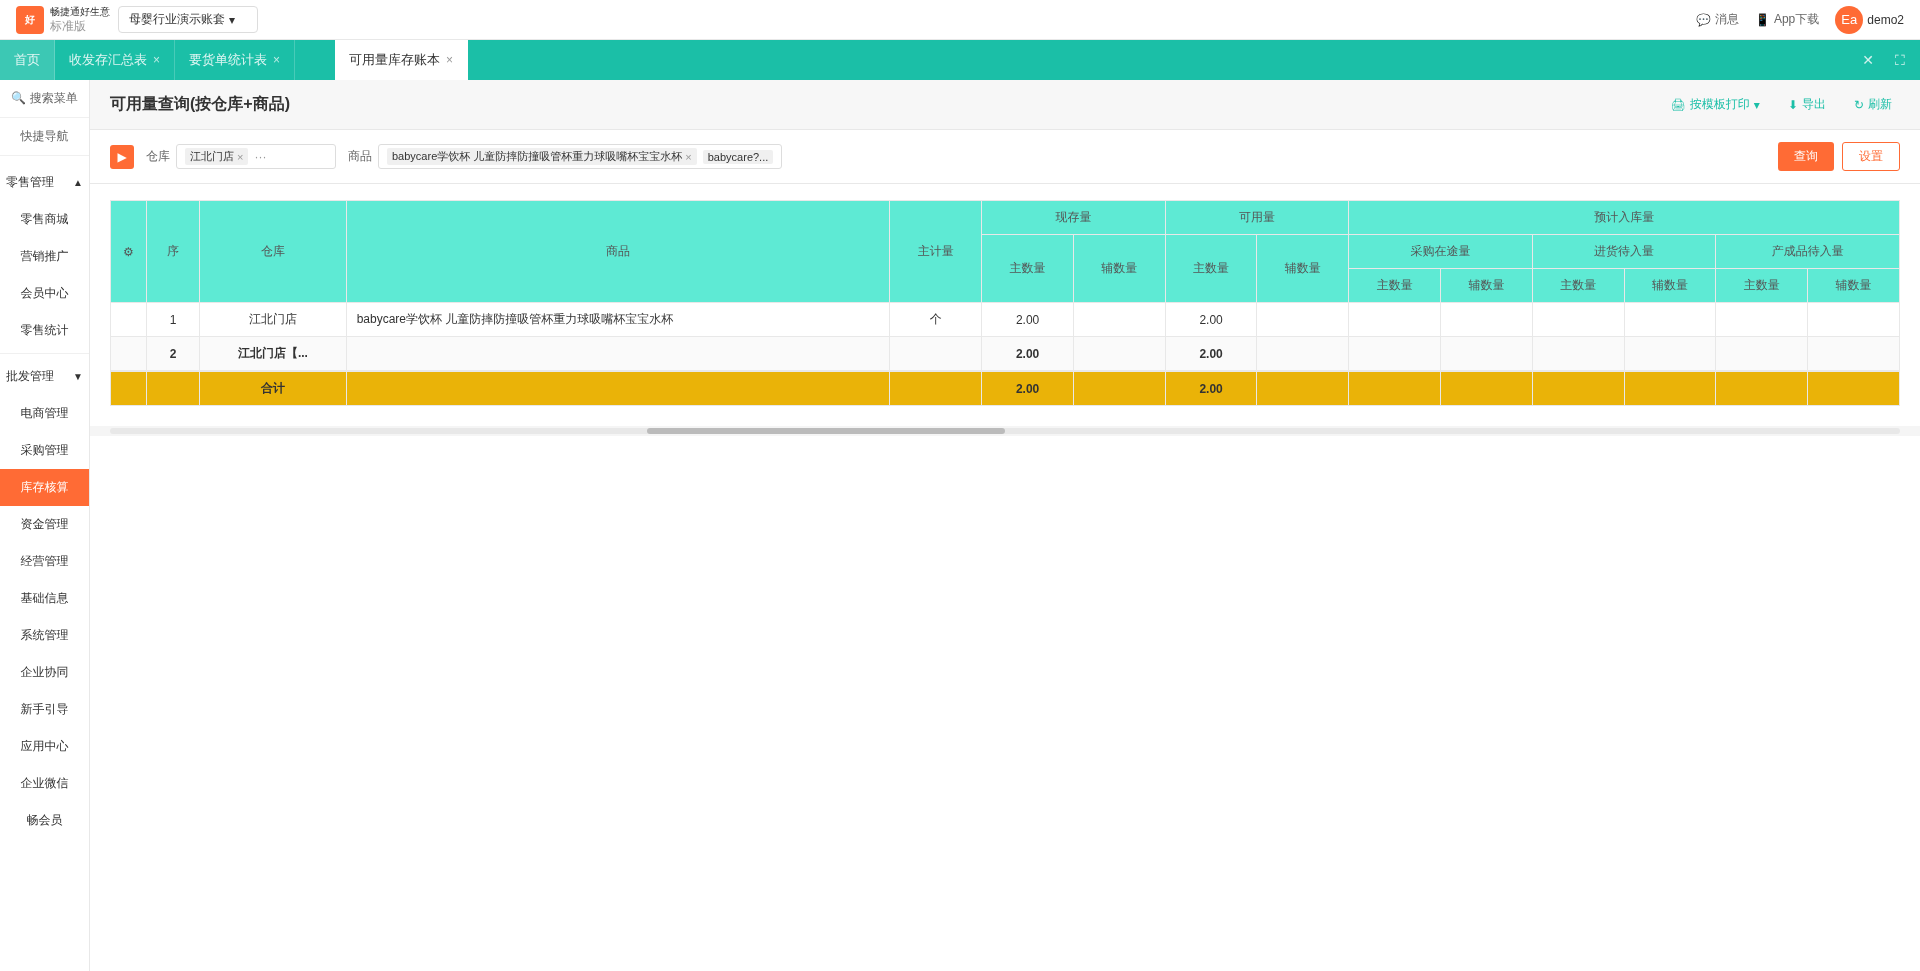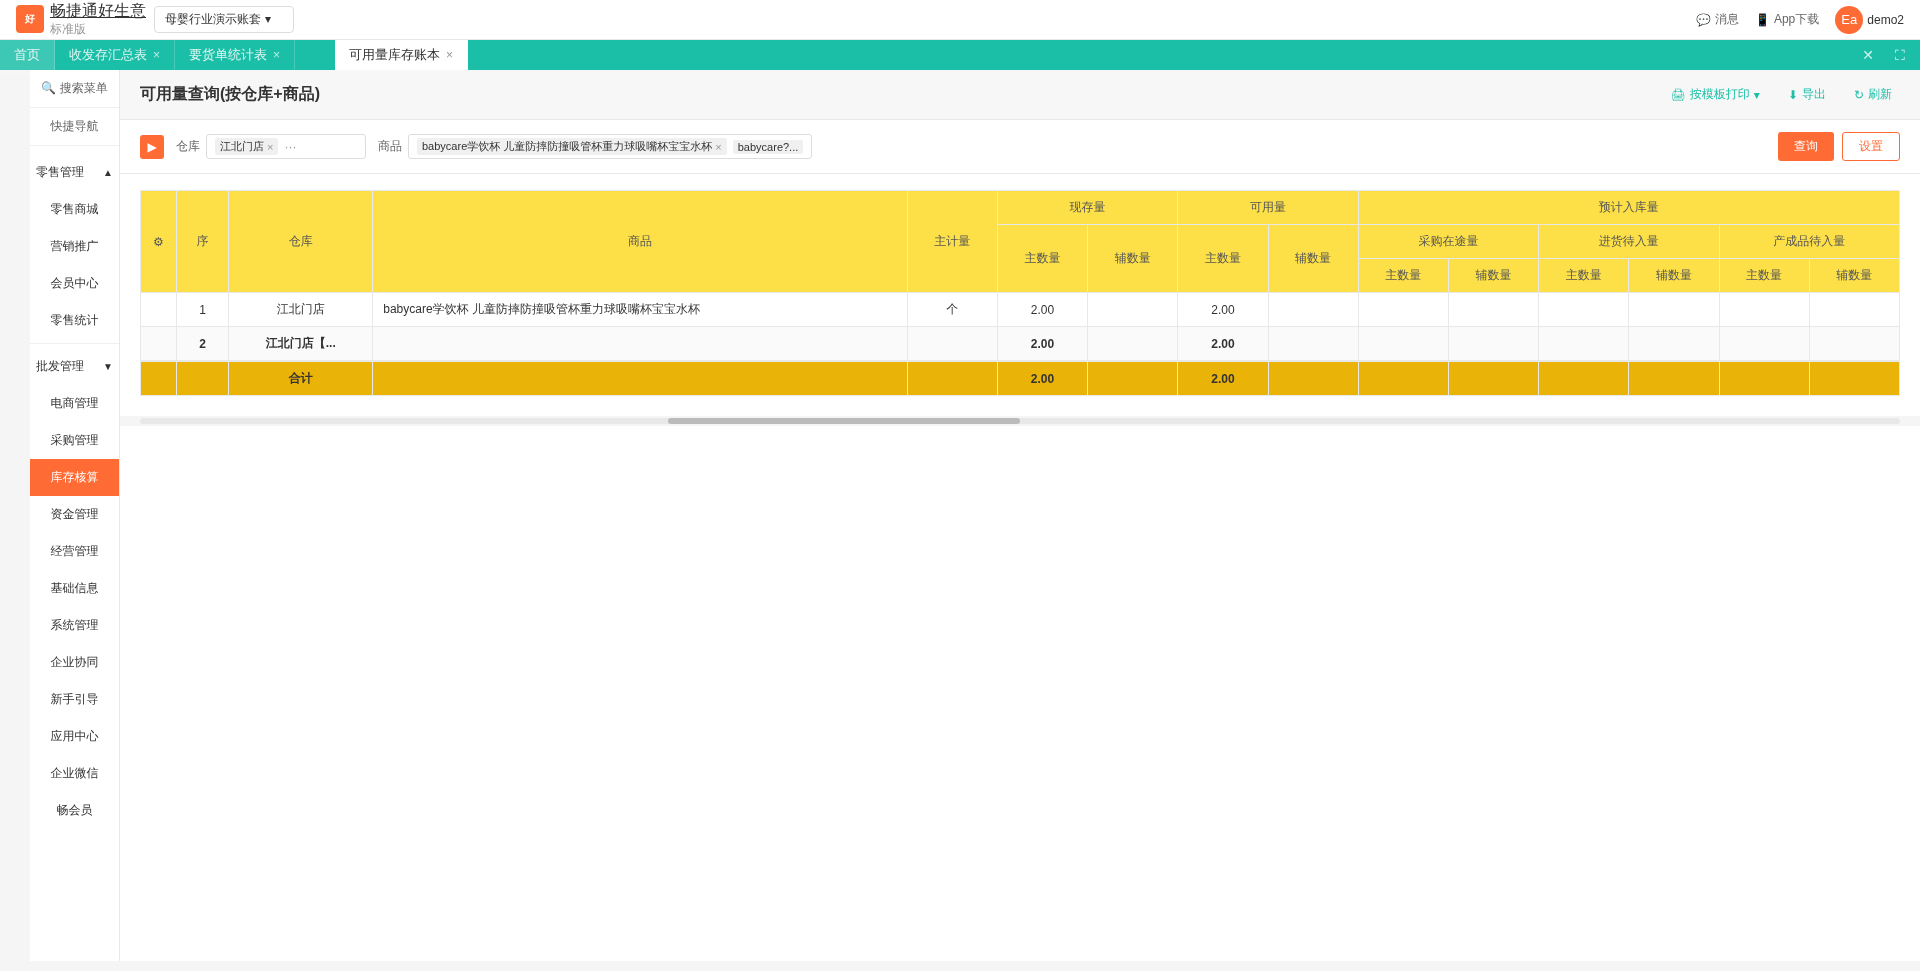--- a/index.html
+++ b/index.html
@@ -32,24 +32,23 @@
       background: #ff6b35;
       border-radius: 4px;
       display: flex;
       align-items: center;
       justify-content: center;
       color: #fff;
       font-size: 10px;
       font-weight: bold;
     }
     .logo-text {
-      font-size: 16px;
+      font-size: 10px;
       color: #333;
       line-height: 1.3;
-      text-decoration: underline;
     }
     .logo-sub {
       font-size: 12px;
       color: #999;
     }
     .industry-selector {
       display: flex;
       align-items: center;
       gap: 4px;
       padding: 4px 10px;
@@ -85,21 +84,21 @@
       color: #fff;
       font-size: 13px;
     }
     .username {
       font-size: 12px;
       color: #333;
     }
 
     
     .nav-tabs-bar {
-      height: 30px;
+      height: 40px;
       background: #1bbfa7;
       display: flex;
       align-items: center;
       padding: 0 0 0 0;
     }
     .nav-tab {
       height: 40px;
       display: flex;
       align-items: center;
       padding: 0 14px;
@@ -141,21 +140,20 @@
       justify-content: center;
       color: rgba(255,255,255,0.8);
       cursor: pointer;
       font-size: 14px;
     }
 
     
     .main-layout {
       display: flex;
       height: calc(971px - 80px);
-      padding-left: 30px;
     }
 
     
     .sidebar {
       width: 90px;
       background: #fff;
       border-right: 1px solid #e8e8e8;
       display: flex;
       flex-direction: column;
       overflow-y: auto;
@@ -343,21 +341,21 @@
       padding: 0 20px 20px;
       background: #fff;
     }
     .data-table {
       width: 100%;
       border-collapse: collapse;
       border: 1px solid #e8e8e8;
       margin-top: 16px;
     }
     .data-table th {
-      background: #fde047;
+      background: #5eead4;
       padding: 8px 10px;
       text-align: center;
       font-size: 12px;
       color: #555;
       border: 1px solid #e8e8e8;
       font-weight: normal;
       white-space: nowrap;
     }
     .data-table td {
       padding: 8px 10px;

